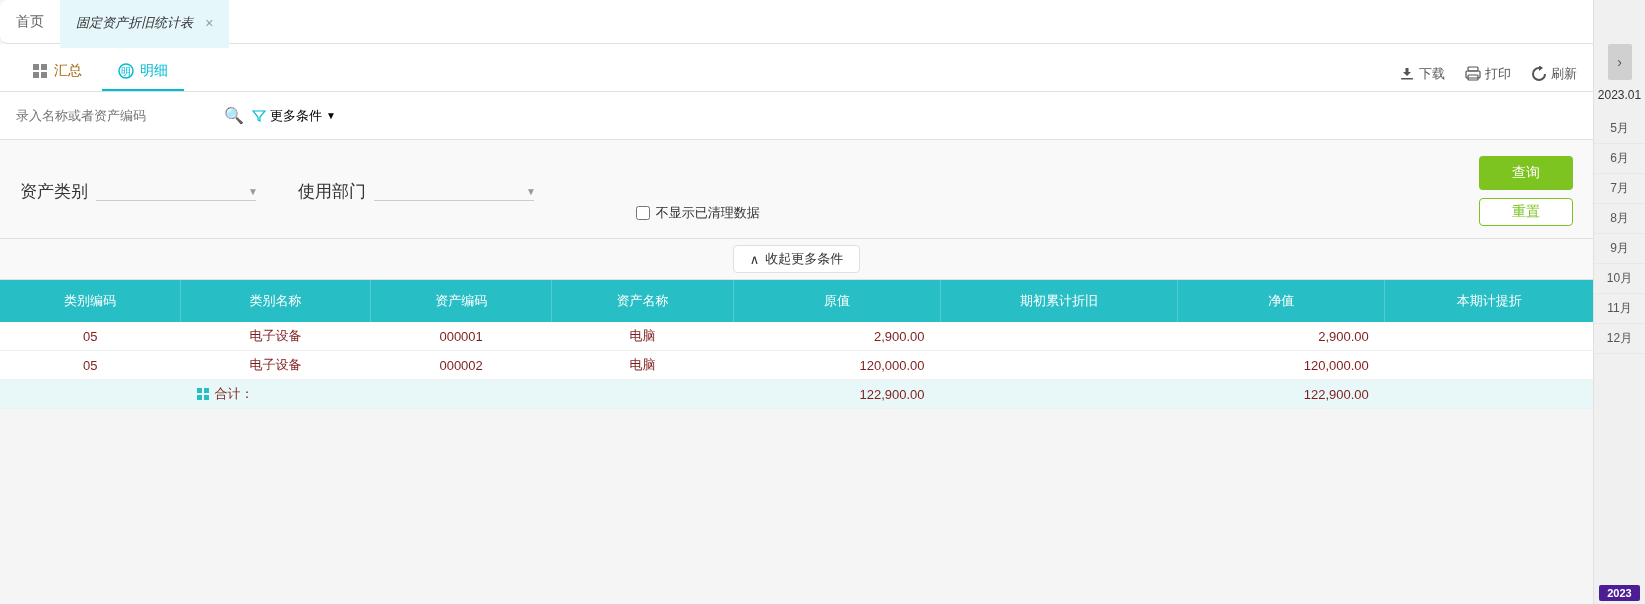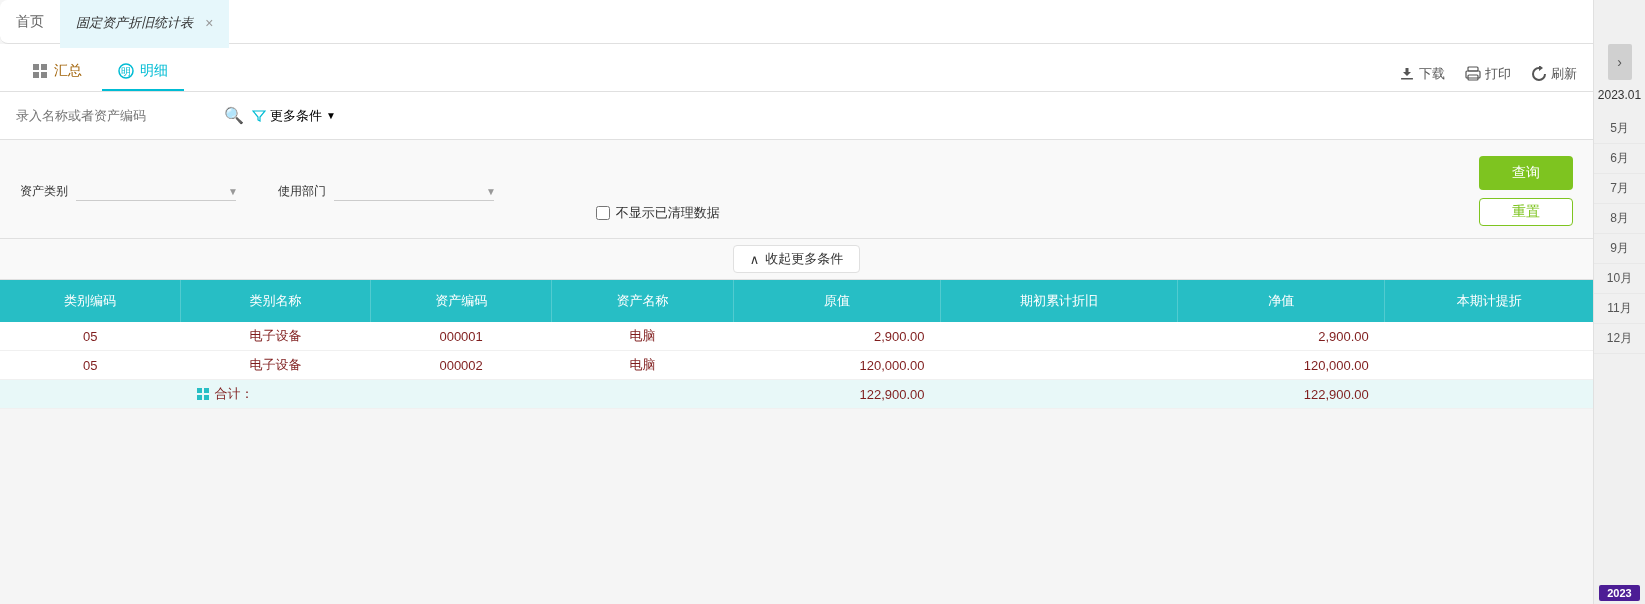--- a/index.html
+++ b/index.html
@@ -156,21 +156,21 @@
       margin-bottom: 12px;
       flex-wrap: wrap;
     }
     .filter-field {
       display: flex;
       align-items: center;
       gap: 8px;
     }
     .filter-field label {
       color: #333;
-      font-size: 12px;
+      font-size: 17px;
       white-space: nowrap;
     }
     .filter-select {
       width: 160px;
       border: none;
       border-bottom: 1px solid #ccc;
       background: transparent;
       outline: none;
       font-size: 13px;
       color: #333;

